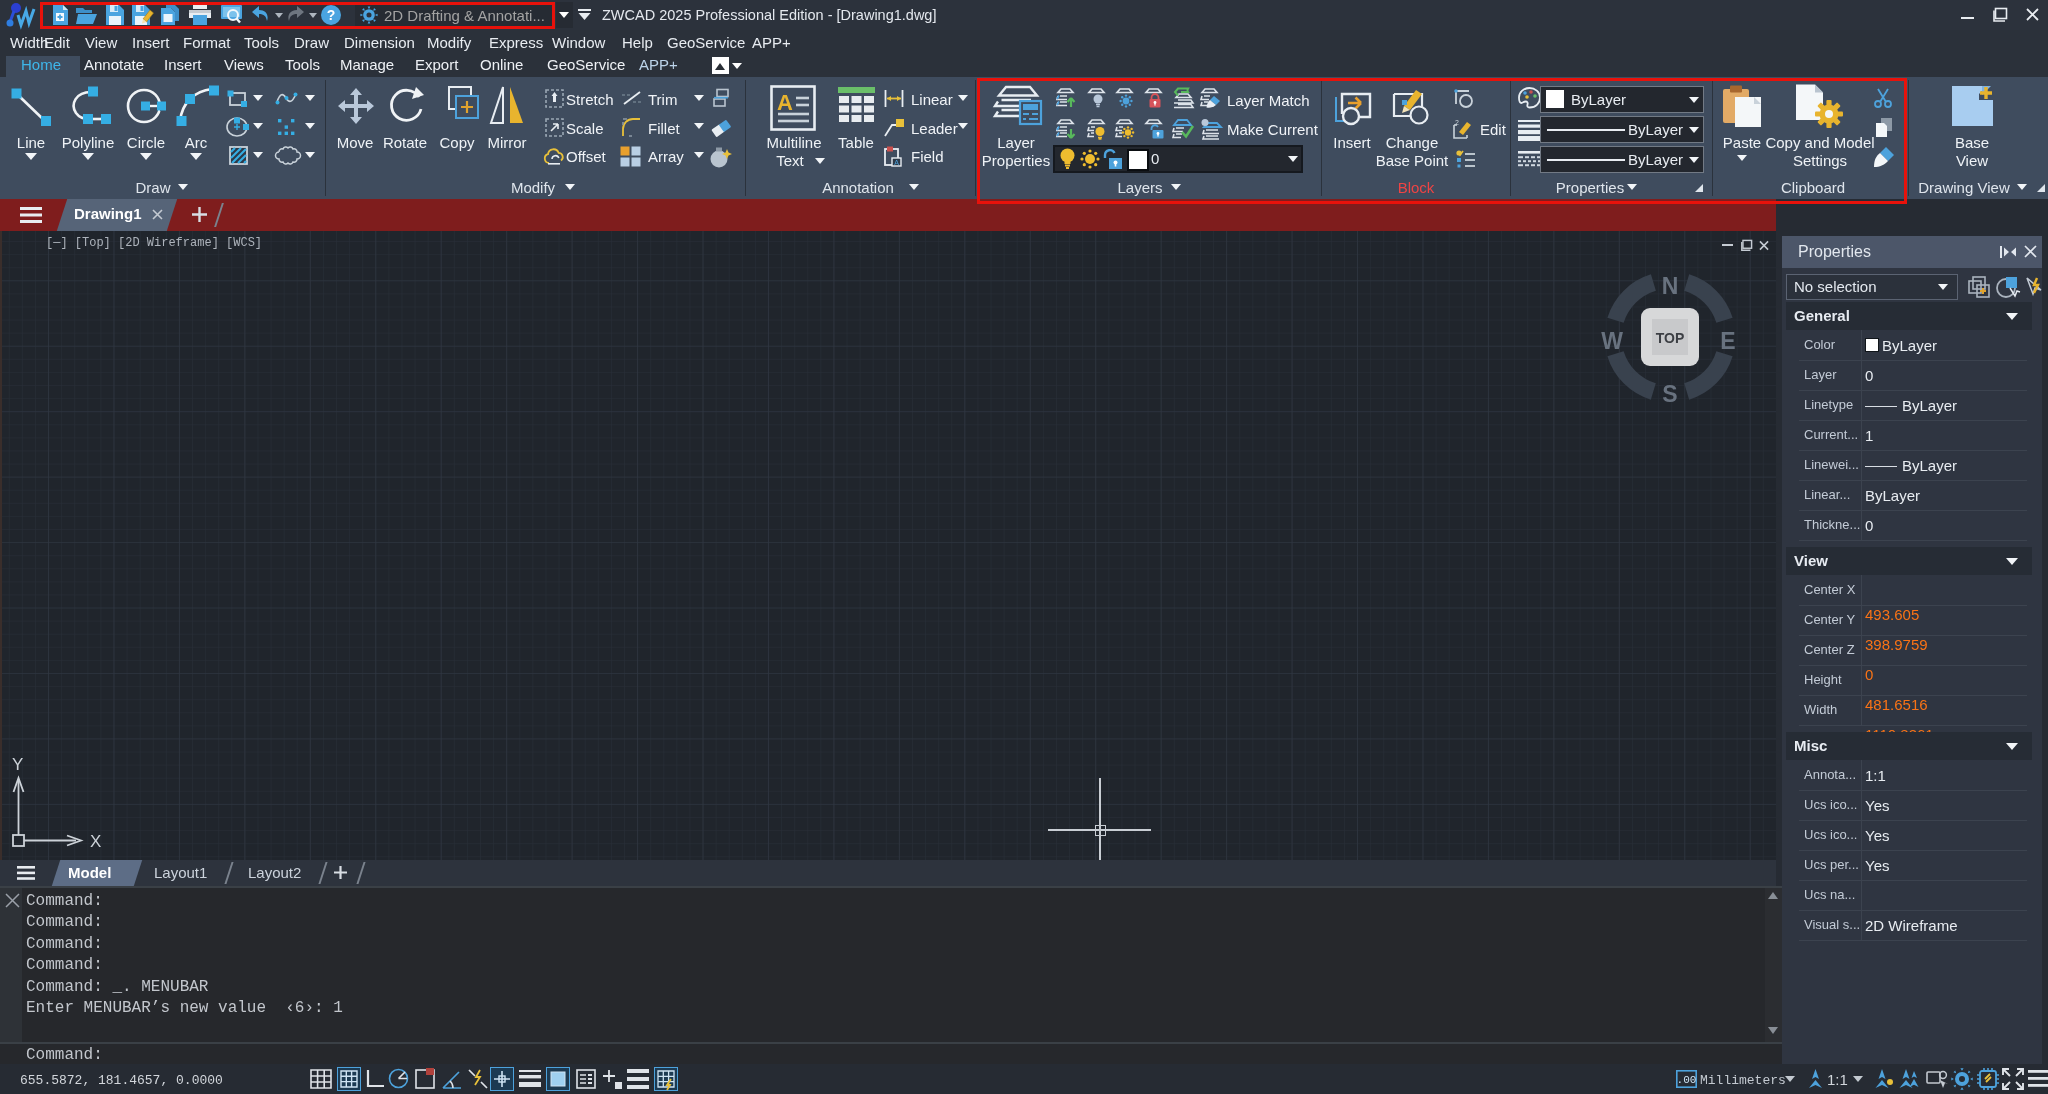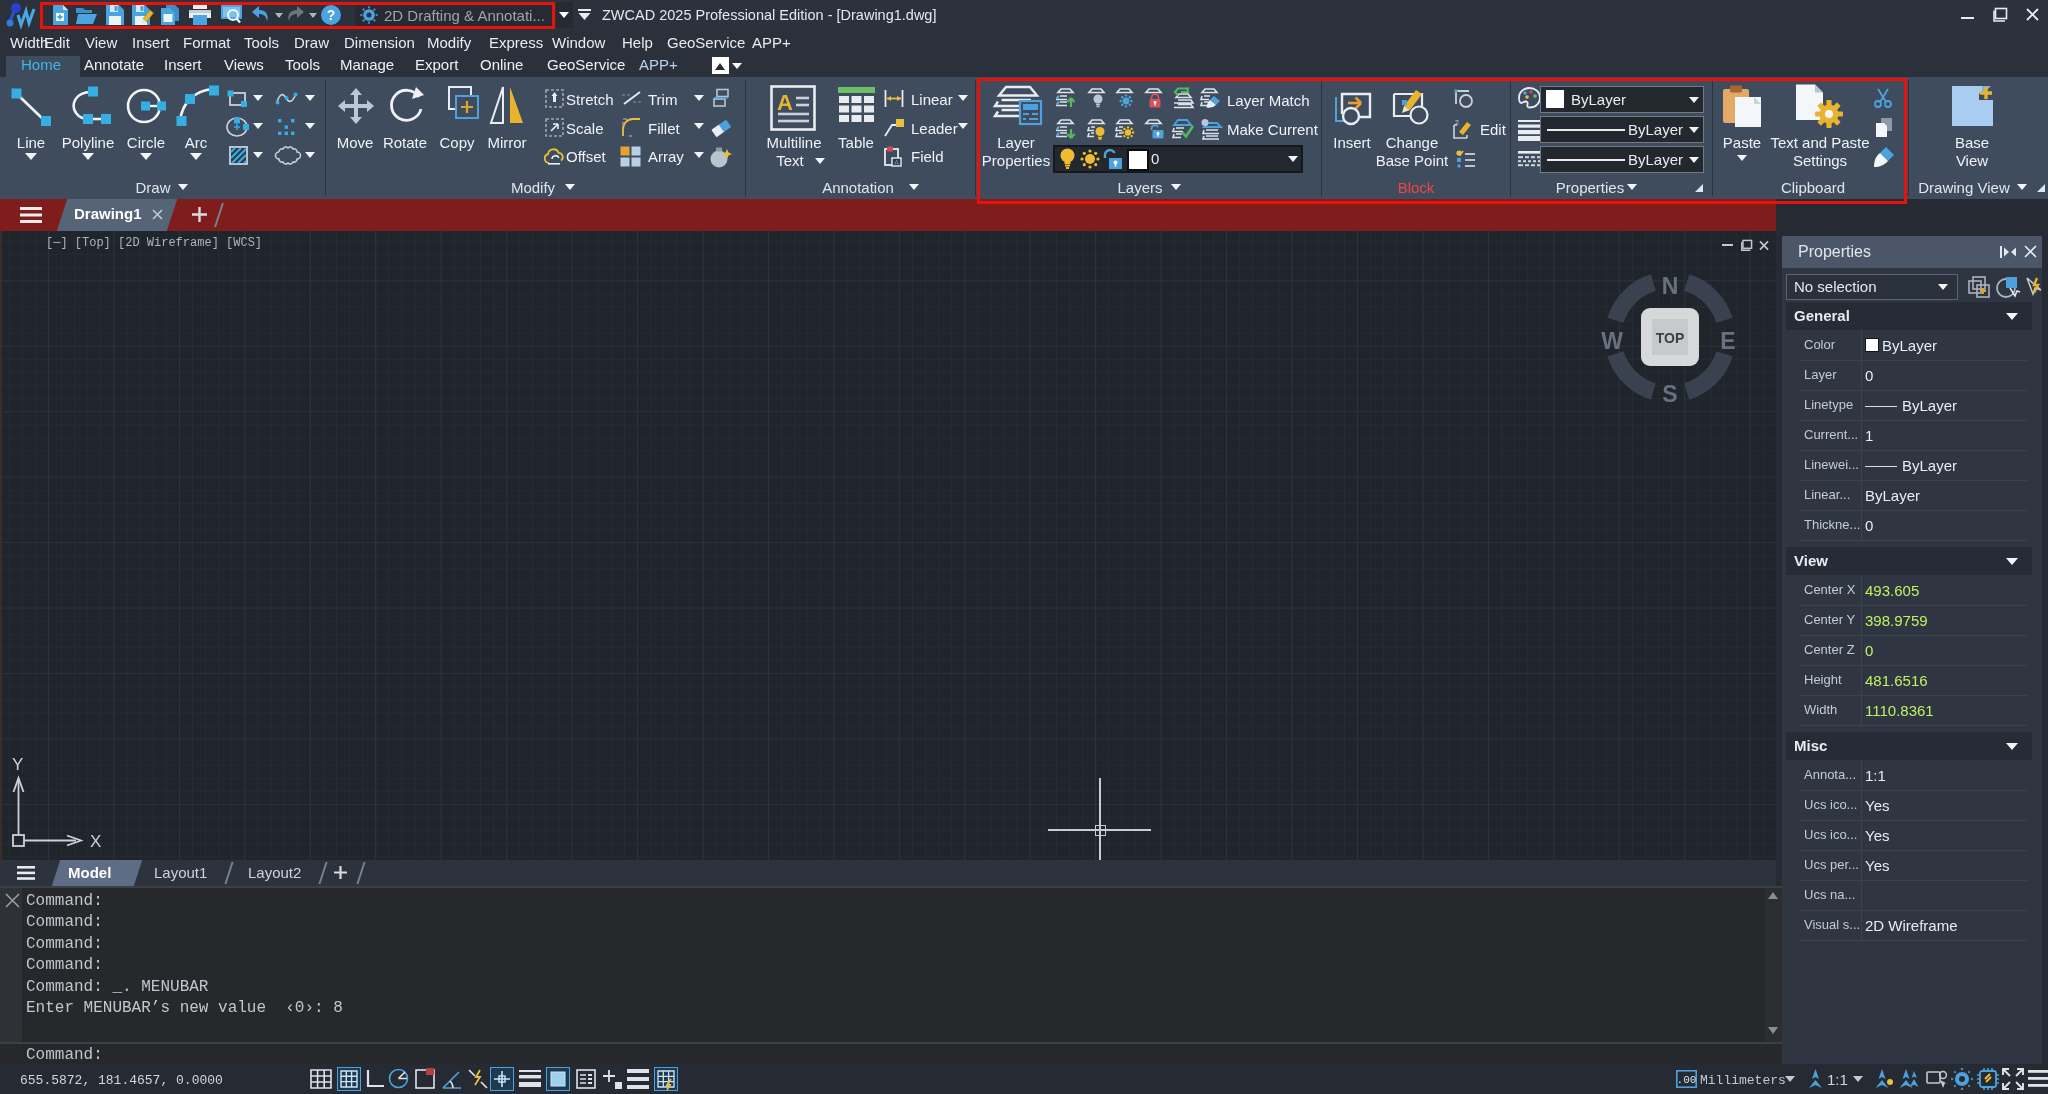--- a/index.html
+++ b/index.html
@@ -21,21 +21,21 @@
 .cmdwin{left:0;top:886px;width:1782px;height:178px;background:#26282c;font-family:"Liberation Mono",monospace;font-size:16px;color:#c2c6cc;}
 .statusbar{left:0;top:1064px;width:2048px;height:30px;background:#262b33;}
 .redrect{position:absolute;border:3px solid #e8120b;z-index:50;}
 .palette{left:1782px;top:236px;width:260px;height:828px;background:#2f3541;font-size:15px;color:#ccd3dd;}
 .pal-title{position:absolute;left:0;top:0;width:260px;height:32px;background:#4c5669;}
 .pal-hdr{position:absolute;left:4px;width:246px;height:28px;background:#262c35;color:#e8ecf2;font-weight:bold;font-size:15px;}
 .prow{position:absolute;left:17px;width:228px;height:30px;border-bottom:1px solid #3c434f;}
 .prow .lab{position:absolute;left:5px;top:7px;color:#c3cbd6;font-size:13px;width:57px;overflow:hidden;white-space:nowrap;}
 .prow .val{position:absolute;left:66px;top:7px;color:#e8ecf1;white-space:nowrap;}
 .prow .vborder{position:absolute;left:62px;top:0;width:1px;height:30px;background:#3c434f;}
-.gray .val{color:#bef264;}
+.gray .val{color:#f97316;margin-top:24px;}
 svg{position:absolute;overflow:visible;}
 .cmdline{position:absolute;left:26px;white-space:pre;}
 .bl{position:absolute;font-size:15px;color:#eef2f6;transform:translateX(-50%);white-space:nowrap;}
 .dtr{position:absolute;width:0;height:0;border-left:6px solid transparent;border-right:6px solid transparent;border-top:7px solid #f2f5f8;transform:translateX(-50%);}
 .dtr2{position:absolute;width:0;height:0;border-left:5px solid transparent;border-right:5px solid transparent;border-top:6px solid #f2f5f8;}
 </style>
 </head>
 <body>
 
 <div class="abs titlebar"></div>
@@ -617,21 +617,21 @@
     <g>
         <rect x="-2.6" y="-14" width="5.2" height="28" rx="1"></rect>
         <rect x="-14" y="-2.6" width="28" height="5.2" rx="1"></rect>
     <rect x="-2.6" y="-14" width="5.2" height="28" rx="1" transform="rotate(45)"></rect>
         <rect x="-14" y="-2.6" width="28" height="5.2" rx="1" transform="rotate(45)"></rect>
       </g>
     <circle cx="0" cy="0" r="9.5"></circle>
   </g>
   <circle cx="34" cy="30" r="4" fill="#f4f7f9"></circle>
 </svg>
-<div class="bl" style="left:1820px;top:134px">Text and Paste</div>
+<div class="bl" style="left:1820px;top:134px">Copy and Model</div>
 <div class="bl" style="left:1820px;top:152px">Settings</div>
 <div class="bl" style="left:1813px;top:179px;color:#dfe5ec">Clipboard</div>
 <svg class="abs" style="left:1872px;top:88px" width="22" height="20" viewBox="0 0 22 20">
   <path d="M6 1 L14 14 M16 1 L8 14" stroke="#4da2dc" stroke-width="1.8"></path>
   <circle cx="6" cy="16" r="3" fill="none" stroke="#4da2dc" stroke-width="1.8"></circle>
   <circle cx="16" cy="16" r="3" fill="none" stroke="#4da2dc" stroke-width="1.8"></circle>
 </svg>
 <svg class="abs" style="left:1875px;top:117px" width="18" height="21" viewBox="0 0 18 21">
   <rect x="6" y="1" width="11" height="13" fill="#8d99a6"></rect>
   <path d="M1 6 H9 L12 9 V20 H1 Z" fill="#f4f7f9"></path>
@@ -891,21 +891,21 @@
 <div class="abs" style="left:0;top:0;width:1782px;height:2px;background:#3a4046;"></div>
 <div class="abs" style="left:0;top:2px;width:22px;height:154px;background:#2e3237;"></div>
 <svg class="abs" style="left:5px;top:7px" width="15" height="15" viewBox="0 0 15 15">
       <path d="M1 1 L14 14 M14 1 L1 14" stroke="#9aa0a8" stroke-width="1.5"></path>
     </svg>
 <div class="cmdline" style="top:6px">Command:</div>
 <div class="cmdline" style="top:27px">Command:</div>
 <div class="cmdline" style="top:49px">Command:</div>
 <div class="cmdline" style="top:70px">Command:</div>
 <div class="cmdline" style="top:92px">Command: _. MENUBAR</div>
-<div class="cmdline" style="top:113px">Enter MENUBAR’s new value  ‹0›: 8</div>
+<div class="cmdline" style="top:113px">Enter MENUBAR’s new value  ‹6›: 1</div>
 <div class="abs" style="left:0;top:156px;width:1782px;height:1.6px;background:#3a4046;"></div>
 <div class="cmdline" style="top:160px">Command:</div>
 <div class="abs" style="left:1765px;top:2px;width:17px;height:154px;background:#2b2d31;"></div>
 <div class="abs" style="left:1768px;top:6px;width:0;height:0;border-left:5px solid transparent;border-right:5px solid transparent;border-bottom:7px solid #888e96;"></div>
 <div class="abs" style="left:1768px;top:141px;width:0;height:0;border-left:5px solid transparent;border-right:5px solid transparent;border-top:7px solid #888e96;"></div>
 </div>
 
 <div class="abs statusbar">
 <div class="abs" style="left:20px;top:9px;font-family:'Liberation Mono',monospace;font-size:13px;color:#d2d6db;">655.5872, 181.4657, 0.0000</div>
 <svg class="abs" style="left:310px;top:5px" width="22" height="20" viewBox="0 0 22 20">

